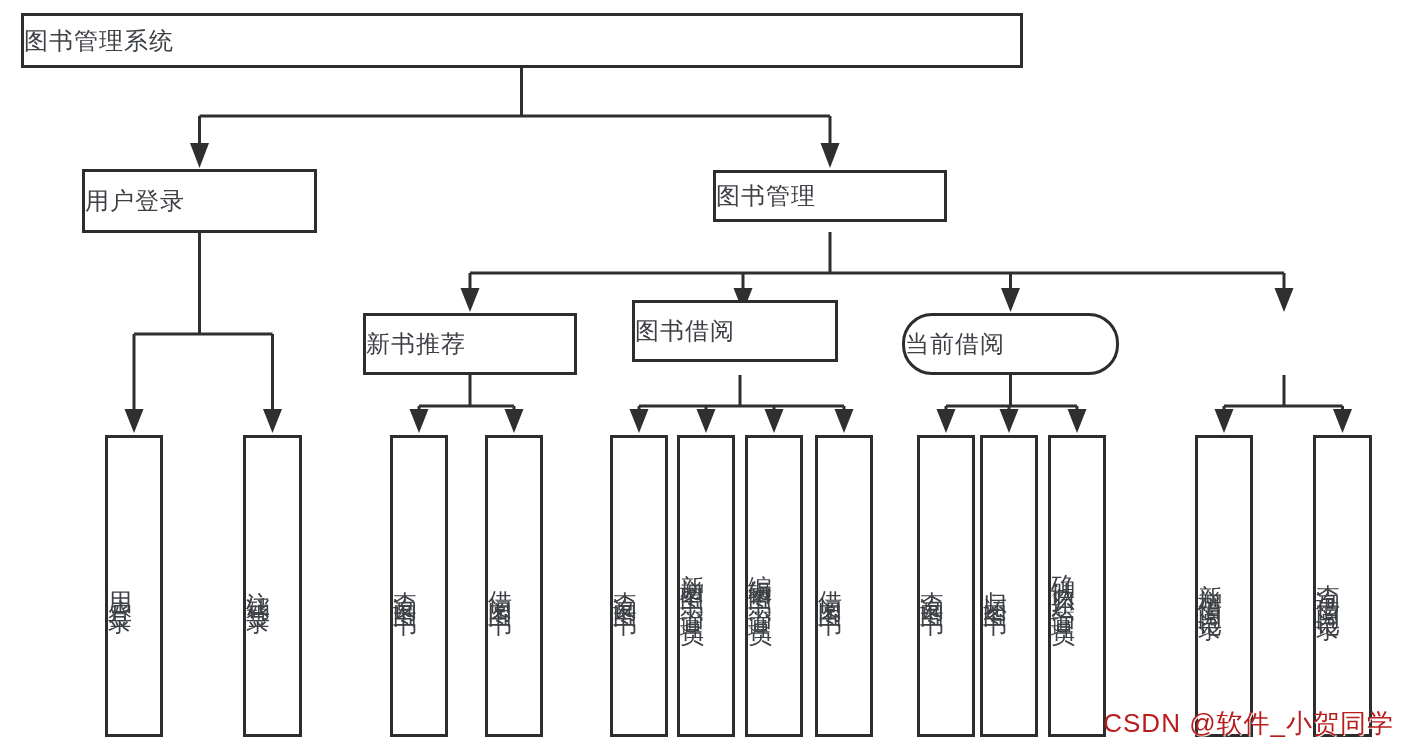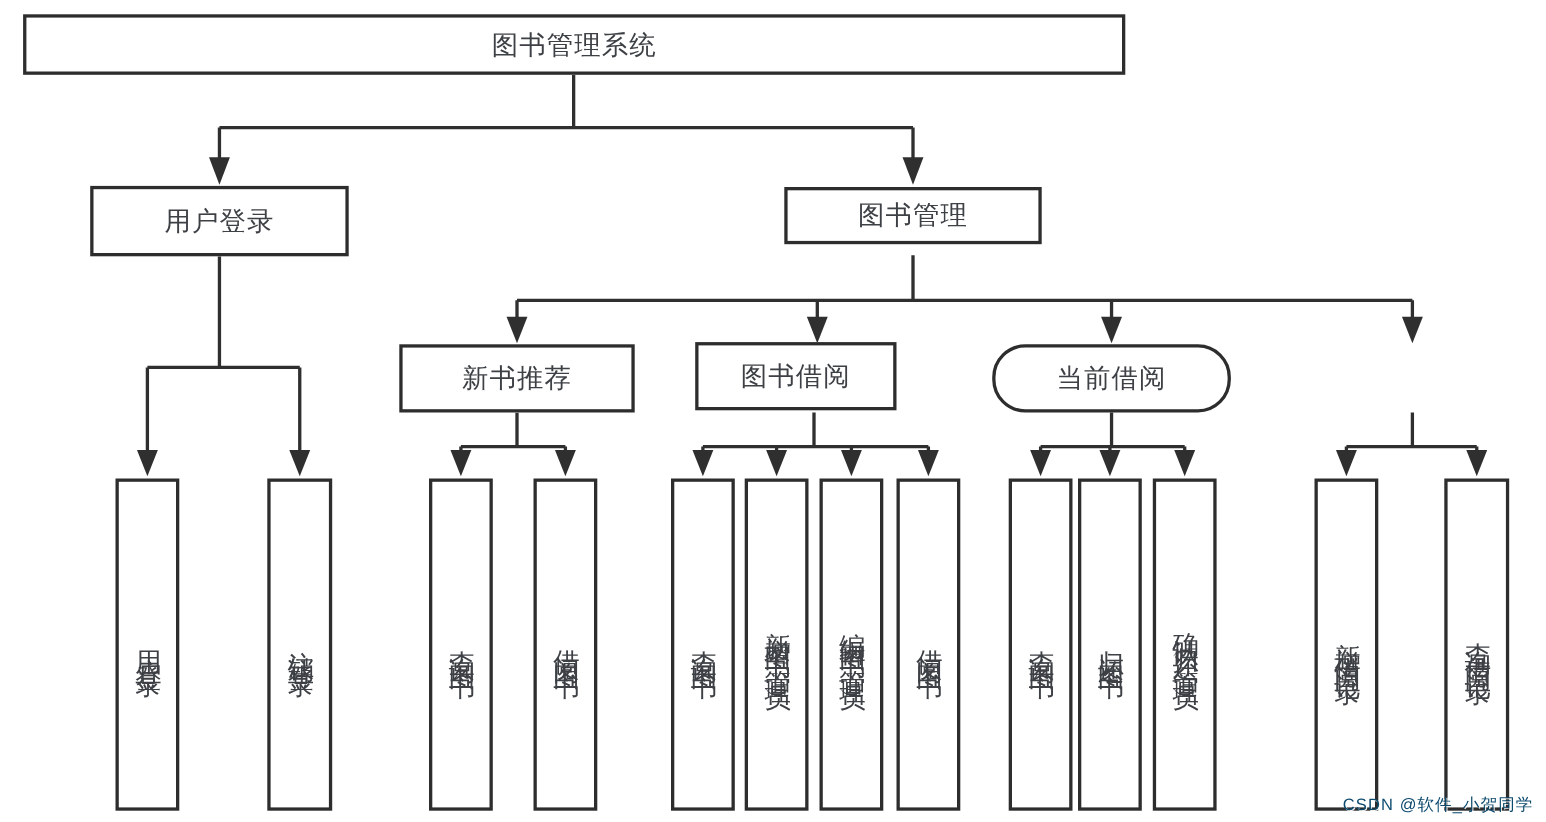--- a/index.html
+++ b/index.html
@@ -22,21 +22,20 @@
     width: 1405px;
     height: 747px;
   }
   .node {
     position: absolute;
     box-sizing: border-box;
     border: 3px solid #2d2d2d;
     background: #ffffff;
     display: flex;
     align-items: center;
-    justify-content: center;
     color: #3d4045;
     font-size: 24px;
     letter-spacing: 1px;
     white-space: nowrap;
   }
   .leaf {
     top: 435px;
     height: 302px;
   }
   .leaf .vtext {
@@ -44,22 +43,22 @@
     text-orientation: mixed;
     letter-spacing: 7px;
     font-size: 24px;
     line-height: 1;
     color: #3d4045;
   }
   .watermark {
     position: absolute;
     right: 11px;
     bottom: 6px;
-    font-size: 15px;
-    color: #0c4a6e;
+    font-size: 26px;
+    color: #b91c1c;
     letter-spacing: 1px;
     text-shadow: 1px 1px 0 rgba(255,255,255,0.9);
     z-index: 5;
     white-space: nowrap;
   }
 </style>
 </head>
 <body>
 
 <div class="canvas">
@@ -111,21 +110,21 @@
   <div class="node" style="left:82px; top:169px; width:235px; height:64px;">
     <span>用户登录</span>
   </div>
   <div class="node" style="left:713px; top:170px; width:234px; height:52px;">
     <span>图书管理</span>
   </div>
 
   <div class="node" style="left:363px; top:313px; width:214px; height:62px;">
     <span>新书推荐</span>
   </div>
-  <div class="node" style="left:632px; top:311px; width:183px; height:62px;">
+  <div class="node" style="left:632px; top:300px; width:206px; height:62px;">
     <span>图书借阅</span>
   </div>
   <div class="node" style="left:902px; top:313px; width:217px; height:62px;border-radius:30px;">
     <span>当前借阅</span>
   </div>
 
   <div class="node leaf" style="left:105px; width:58px;">
     <span class="vtext">用户登录</span>
   </div>
   <div class="node leaf" style="left:243px; width:59px;">

